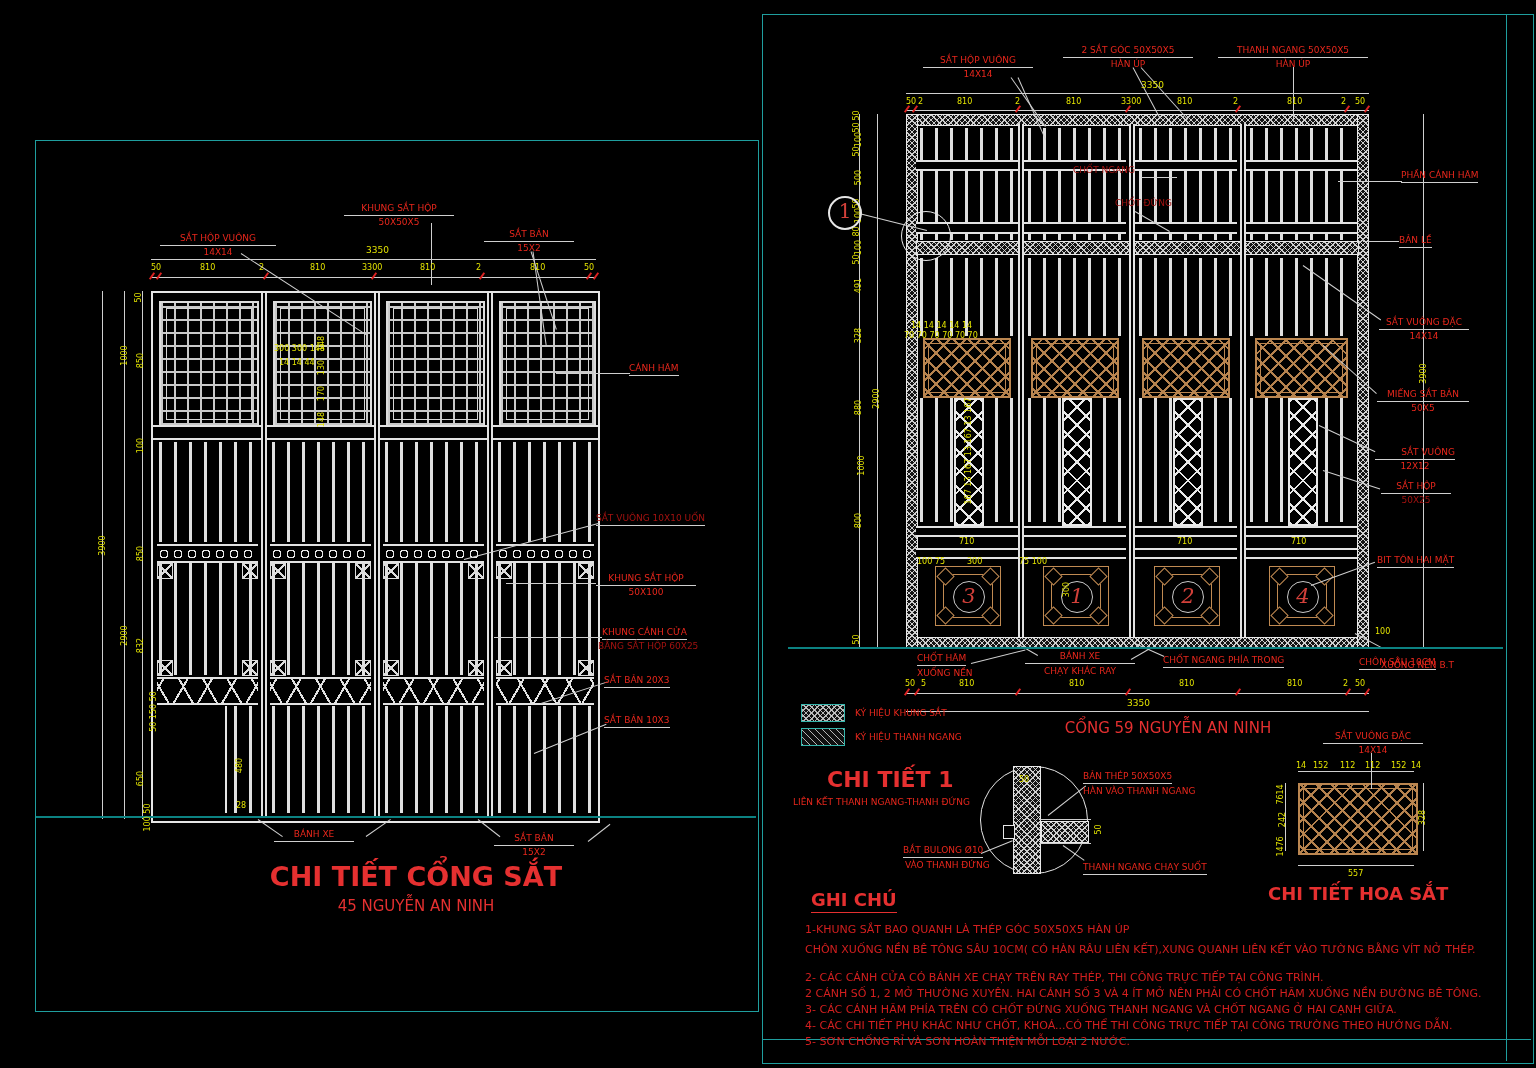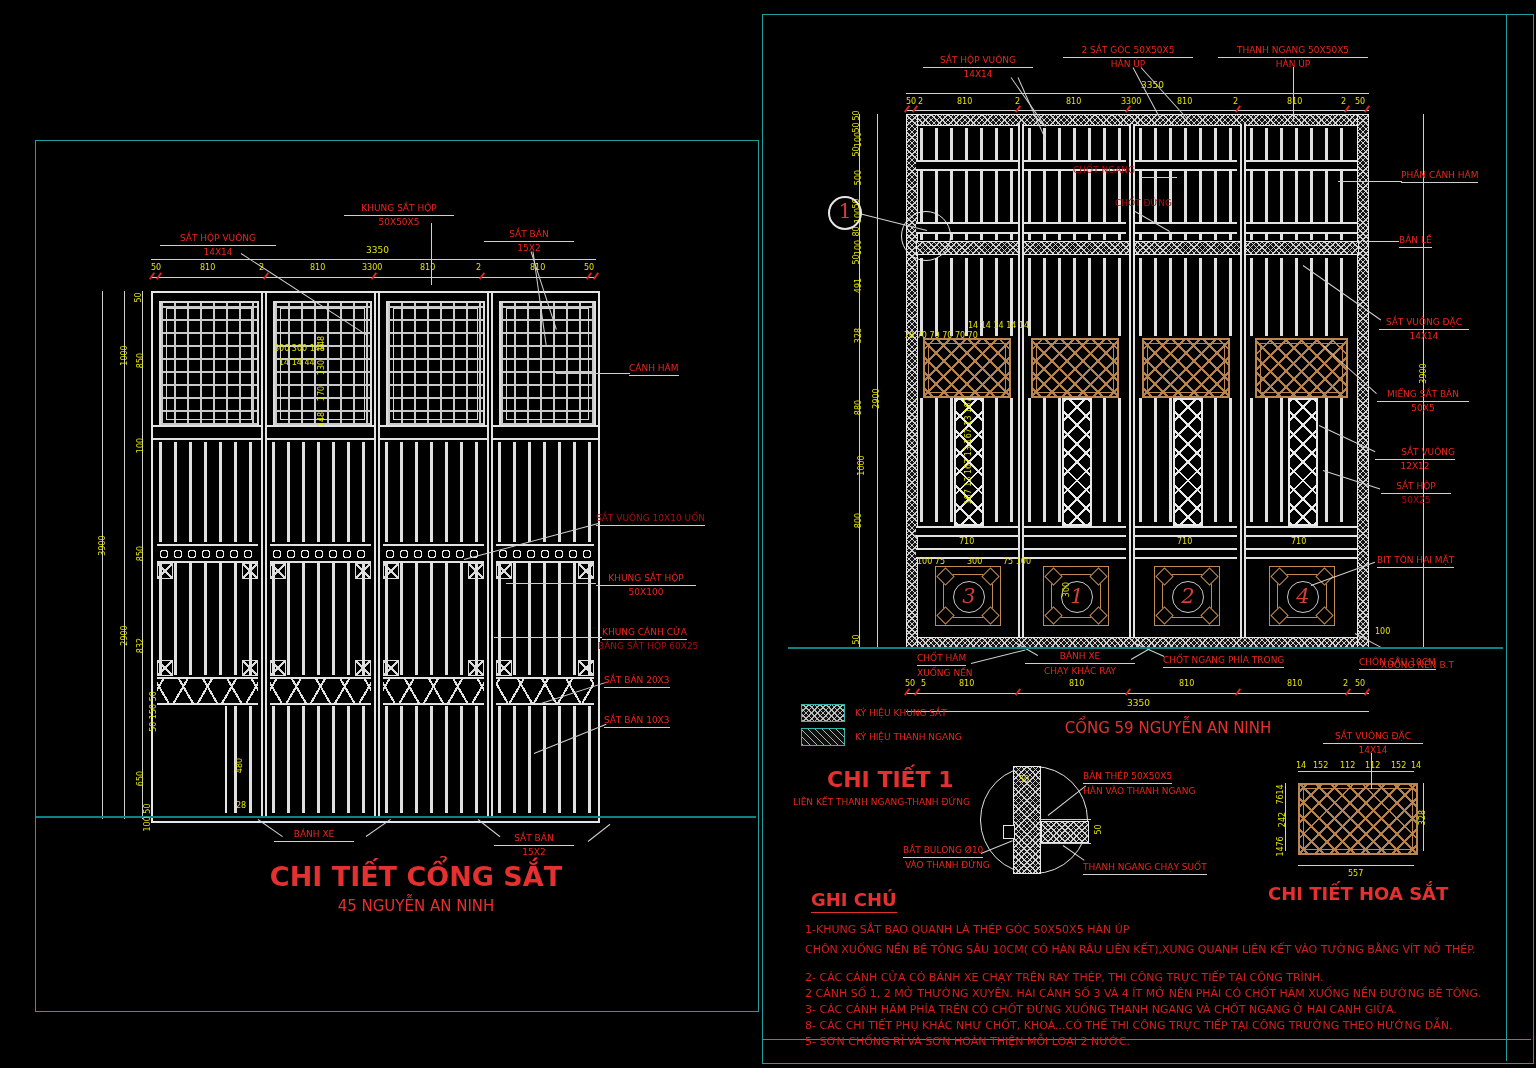--- a/index.html
+++ b/index.html
@@ -402,29 +402,29 @@
             <div class="dsq-c" style="left:3px;top:3px;"></div>
               <div class="dsq-c" style="right:3px;top:3px;"></div>
             <div class="dsq-c" style="left:3px;bottom:3px;"></div>
               <div class="dsq-c" style="right:3px;bottom:3px;"></div>
             <div class="dsq-n">4</div>
           </div>
         </div>
       </div>
     </div>
 
-    <div class="dim" style="left:157px;top:306px;padding-left:48px;">14  14  14  14  14</div>
+    <div class="dim" style="left:148px;top:306px;">14  14  14  14  14</div>
     <div class="dim" style="left:141px;top:316px;">70 70 70 70 70 70</div>
     <div class="dim vdim" style="left:150px;top:430px;width:110px;">167 13 167 13 167 13 167</div>
     <div class="dim" style="left:196px;top:522px;">710</div>
     <div class="dim" style="left:414px;top:522px;">710</div>
     <div class="dim" style="left:528px;top:522px;">710</div>
     <div class="dim" style="left:154px;top:542px;">100 75</div>
     <div class="dim" style="left:204px;top:542px;">300</div>
-    <div class="dim" style="left:240px;top:542px;">75 100</div>
+    <div class="dim" style="left:256px;top:542px;">75 100</div>
     <div class="dim vdim" style="left:296px;top:570px;">300</div>
     <div class="dim" style="left:612px;top:612px;">100</div>
 
     <div class="lbl dkr" style="left:310px;top:150px;">CHỐT NGANG</div>
     <div class="wline" style="left:378px;top:162px;width:36px;height:1px;"></div>
     <div class="lbl dkr" style="left:308px;top:183px;margin-left:44px;">CHỐT ĐỨNG</div>
     <div class="lead" style="left:372px;top:196px;width:40px;transform:rotate(30deg);"></div>
 
     <div class="lbl ul" style="left:638px;top:155px;">PHẦN CÁNH HÃM</div>
     <div class="wline" style="left:575px;top:166px;width:64px;height:1px;"></div>
@@ -544,18 +544,18 @@
     <div class="dim" style="left:585px;top:854px;">557</div>
 
     <div class="ttl" style="left:505px;top:868px;font-size:18px;font-weight:bold;">CHI TIẾT HOA SẮT</div>
 
     <div class="ttl" style="left:48px;top:874px;font-size:18px;font-weight:bold;border-bottom:1px solid #e53030;padding-bottom:2px;">GHI CHÚ</div>
     <div class="note" style="left:42px;top:908px;">1-KHUNG SẮT BAO QUANH LÀ THÉP GÓC 50X50X5 HÀN ÚP</div>
     <div class="note" style="left:42px;top:928px;">CHÔN XUỐNG NỀN BÊ TÔNG SÂU 10CM( CÓ HÀN RÂU LIÊN KẾT),XUNG QUANH LIÊN KẾT VÀO TƯỜNG BẰNG VÍT NỞ THÉP.</div>
     <div class="note" style="left:42px;top:956px;">2- CÁC CÁNH CỬA CÓ BÁNH XE CHẠY TRÊN RAY THÉP, THI CÔNG TRỰC TIẾP TẠI CÔNG TRÌNH.</div>
     <div class="note" style="left:42px;top:972px;">2 CÁNH SỐ 1, 2 MỞ THƯỜNG XUYÊN. HAI CÁNH SỐ 3 VÀ 4 ÍT MỞ NÊN PHẢI CÓ CHỐT HÃM XUỐNG NỀN ĐƯỜNG BÊ TÔNG.</div>
     <div class="note" style="left:42px;top:988px;">3- CÁC CÁNH HÃM PHÍA TRÊN CÓ CHỐT ĐỨNG XUỐNG THANH NGANG VÀ CHỐT NGANG Ở HAI CẠNH GIỮA.</div>
-    <div class="note" style="left:42px;top:1004px;">8- CÁC CHI TIẾT PHỤ KHÁC NHƯ CHỐT, KHOÁ...CÓ THỂ THI CÔNG TRỰC TIẾP TẠI CÔNG TRƯỜNG THEO HƯỚNG DẪN.</div>
+    <div class="note" style="left:42px;top:1004px;">4- CÁC CHI TIẾT PHỤ KHÁC NHƯ CHỐT, KHOÁ...CÓ THỂ THI CÔNG TRỰC TIẾP TẠI CÔNG TRƯỜNG THEO HƯỚNG DẪN.</div>
     <div class="note" style="left:42px;top:1020px;">5- SƠN CHỐNG RỈ VÀ SƠN HOÀN THIỆN MỖI LOẠI 2 NƯỚC.</div>
   </div>
 
 
 </div>
 
 </body></html>

